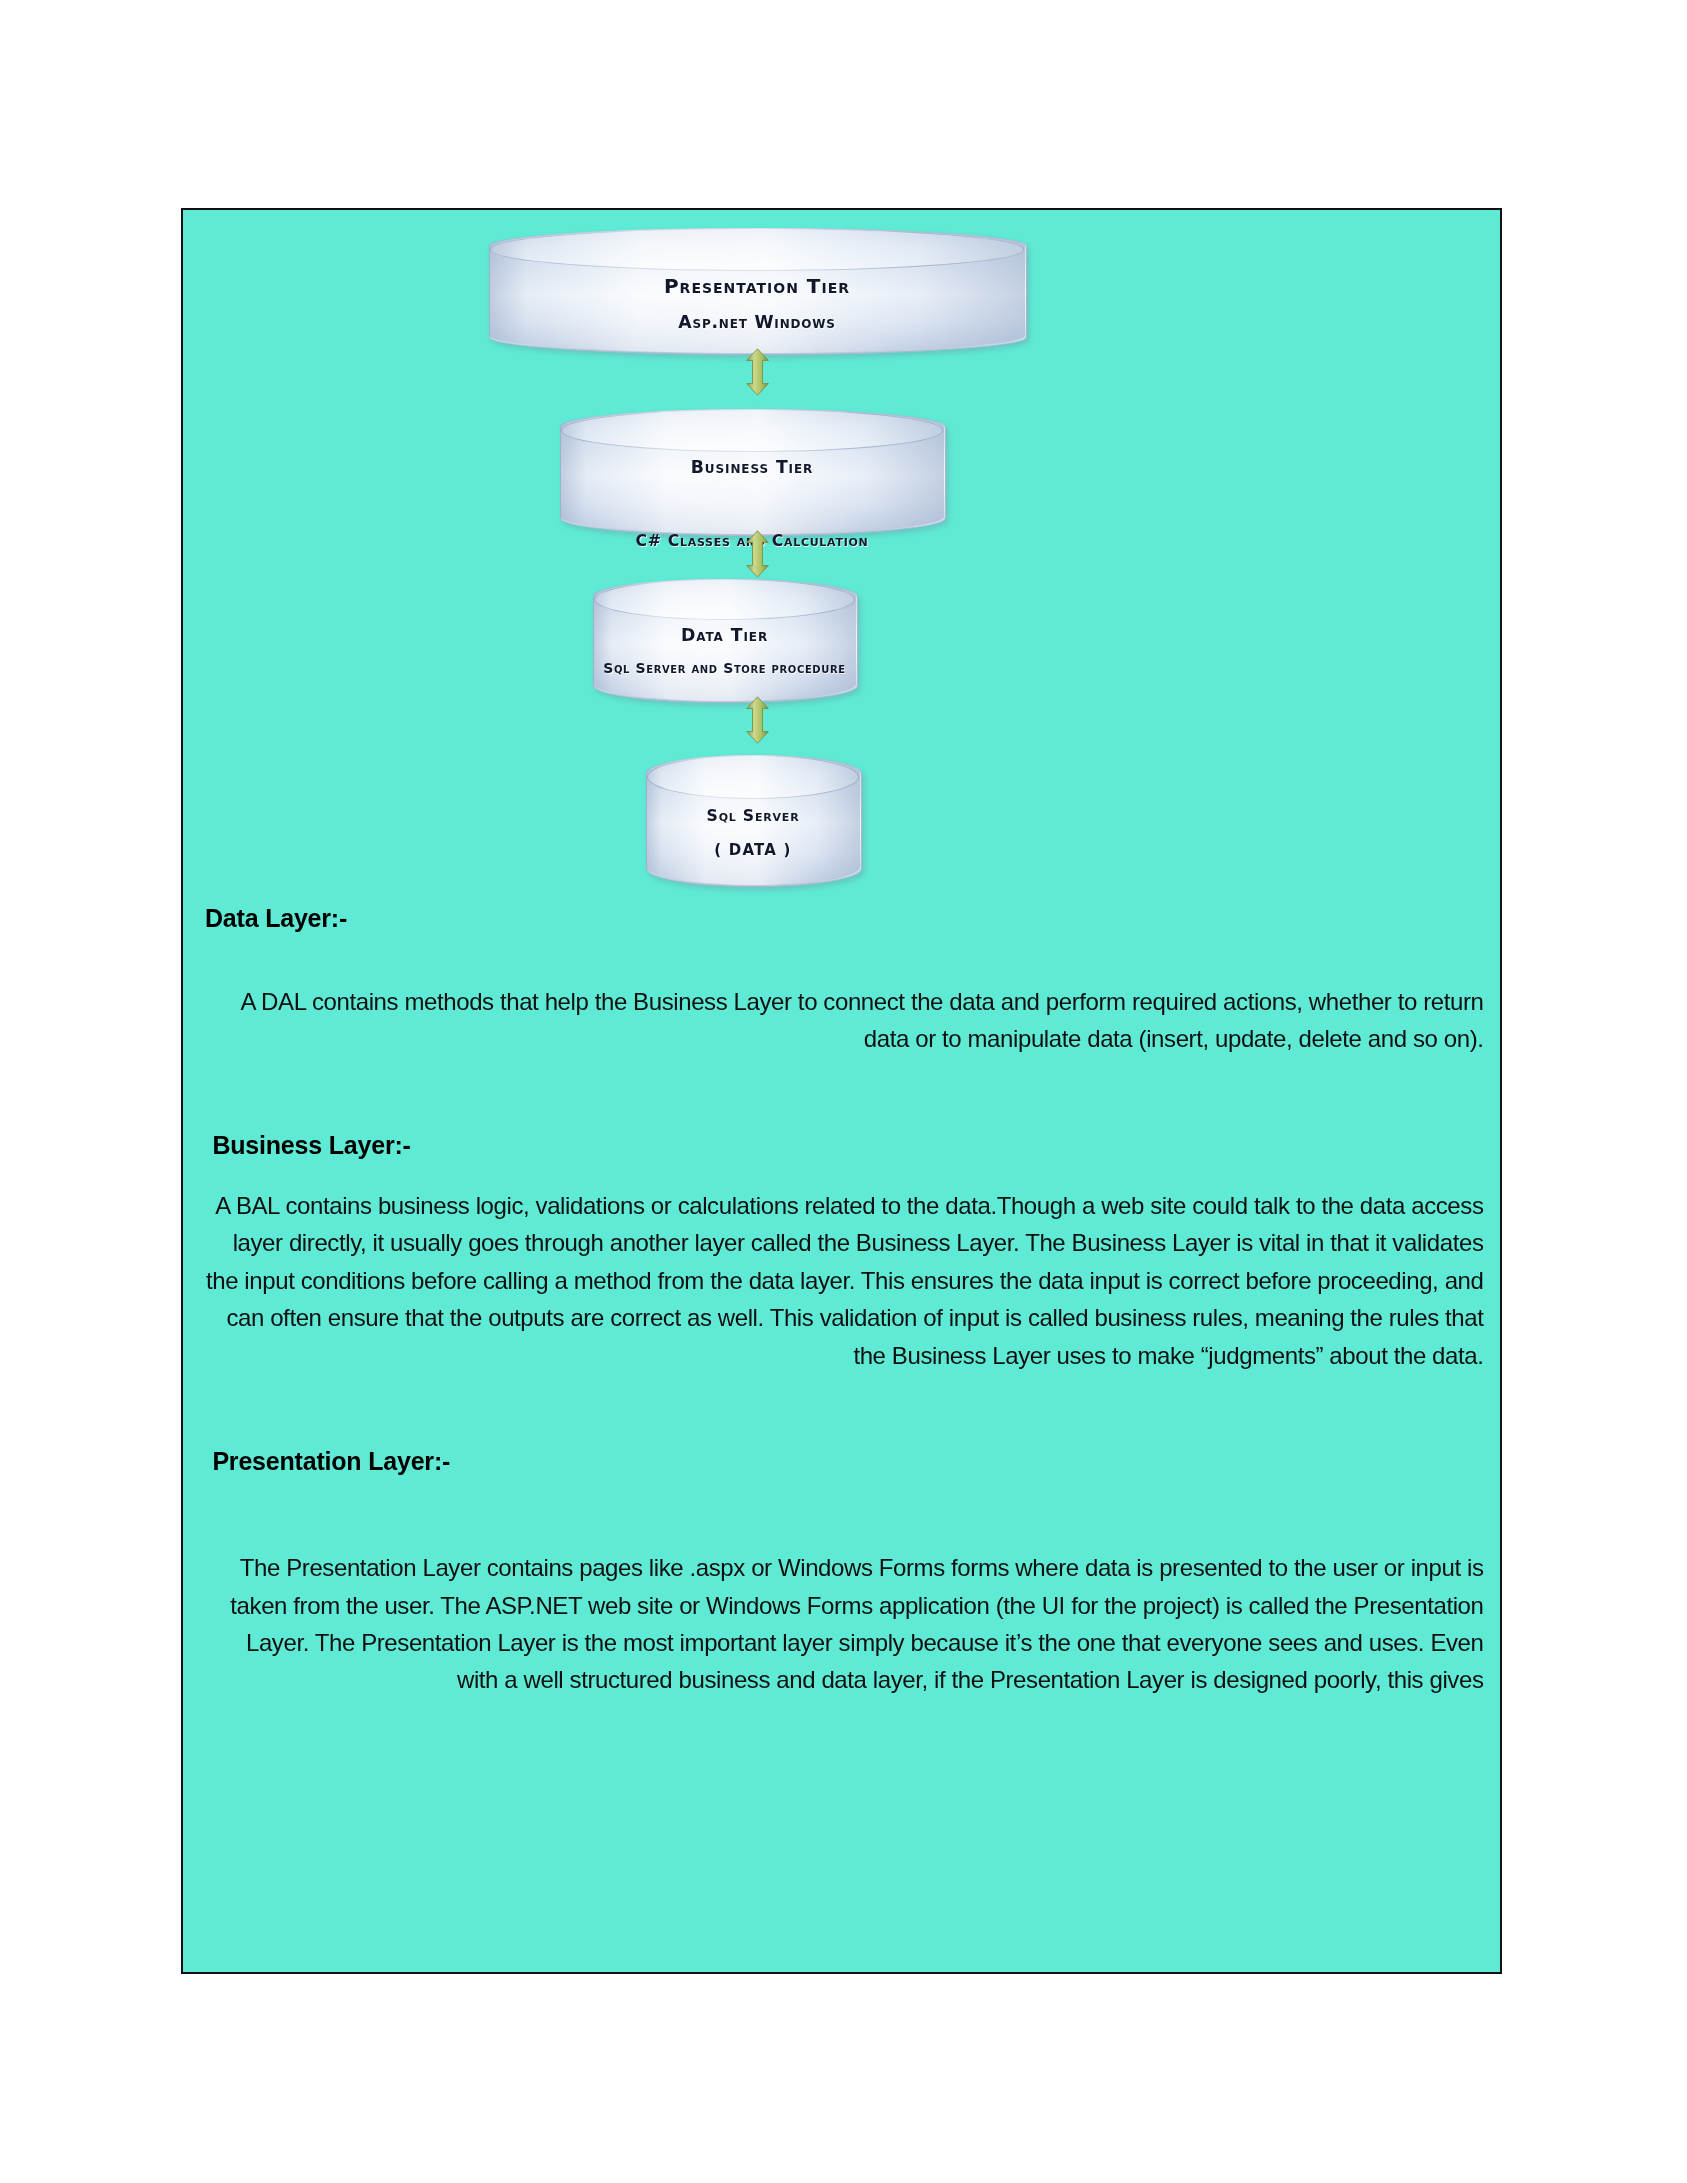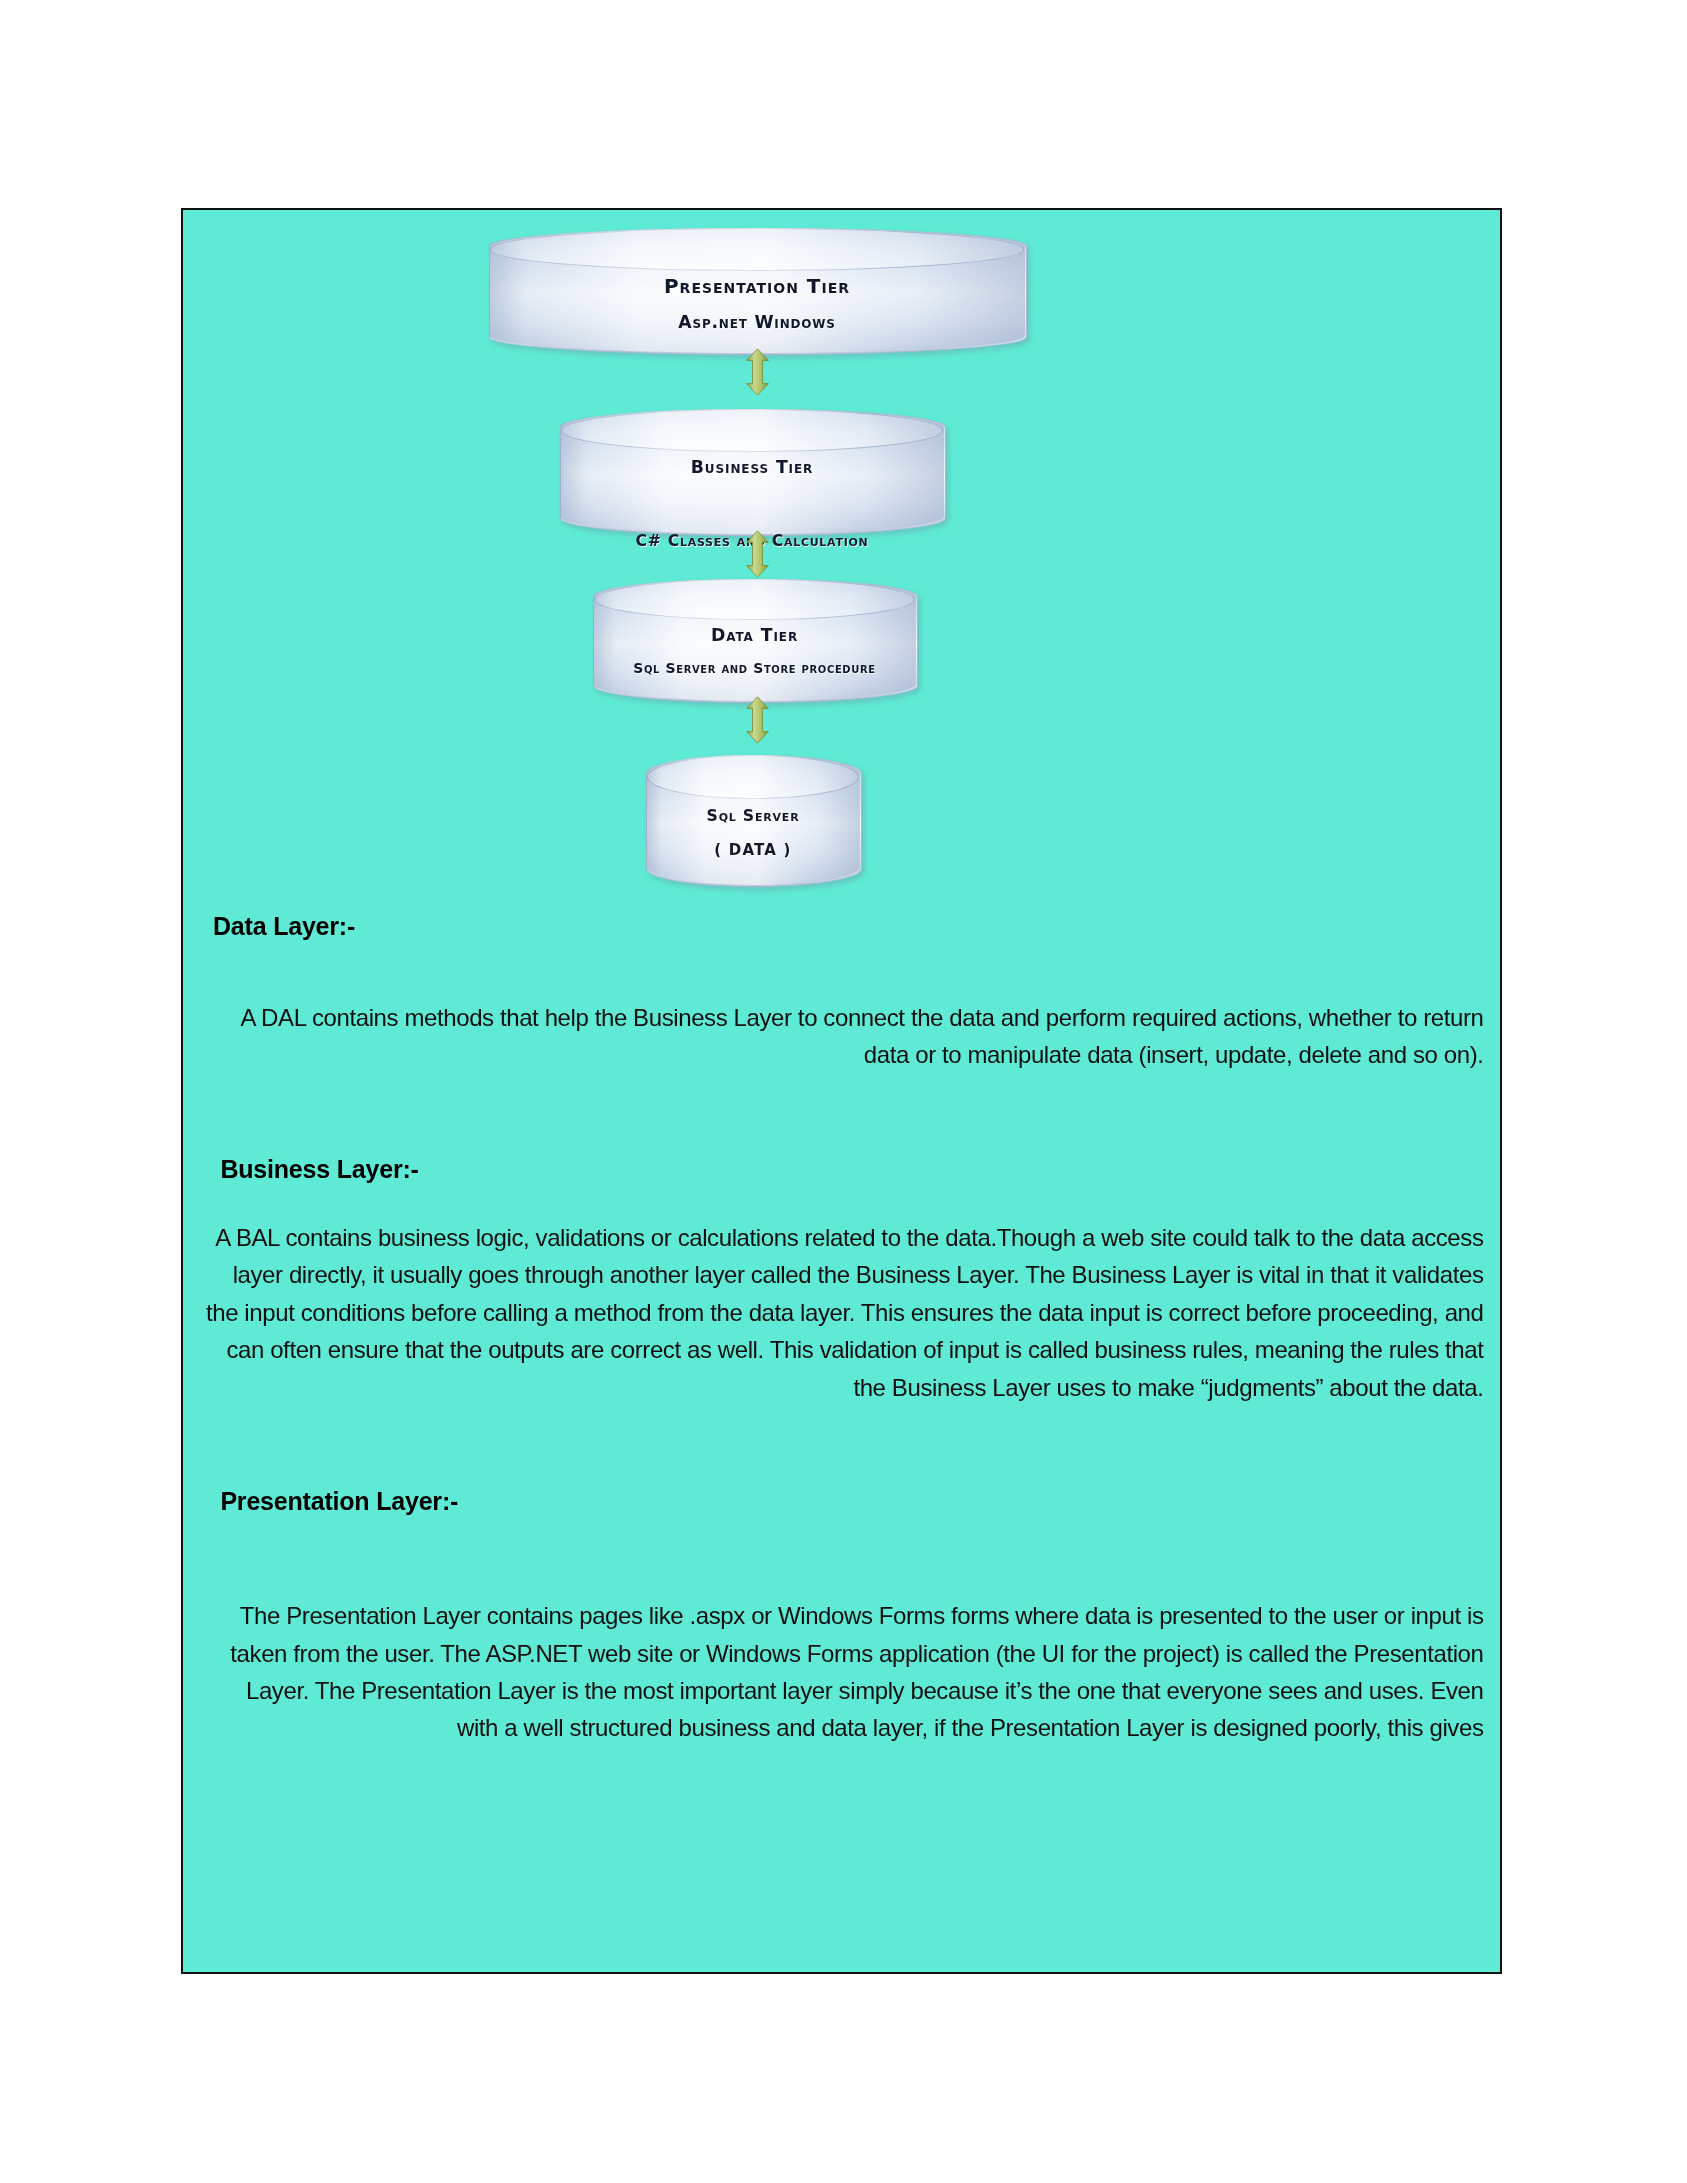--- a/index.html
+++ b/index.html
@@ -115,21 +115,21 @@
     position: absolute;
     left: 18px;
     right: 16.5px;
     top: 692px;
   }
   h2.head {
     font-family: "Liberation Sans", sans-serif;
     font-weight: bold;
     font-size: 25px;
     color: #000000;
-    margin: 12px;
+    margin: 4px;
     line-height: 1.0;
     letter-spacing: -0.2px;
   }
   p.para {
     font-family: "Liberation Sans", sans-serif;
     font-size: 24px;
     line-height: 1.56;
     color: #101010;
     margin: 0;
     letter-spacing: -0.4px;
@@ -184,21 +184,21 @@
             <stop offset="0%" stop-color="#8d9f46"></stop>
             <stop offset="35%" stop-color="#cbd98e"></stop>
             <stop offset="70%" stop-color="#a9bf5f"></stop>
             <stop offset="100%" stop-color="#7e8f3e"></stop>
           </linearGradient>
         </defs>
         <polygon points="15,1 28,15 21,15 21,43 28,43 15,57 2,43 9,43 9,15 2,15" fill="url(#agrad2)" stroke="#7b8c3c" stroke-width="1"></polygon>
       </svg>
     </div>
 
-    <div class="cyl" style="left:410px; top:369px; width:323px; height:122px;">
+    <div class="cyl" style="left:410px; top:369px; width:263px; height:122px;">
       <div class="cyl-body"></div>
       <div class="cyl-top"></div>
       <div class="cyl-shade"></div>
       <div class="cyl-text" style="top:46px; font-size:17.3px; letter-spacing:0.9px;">Data Tier</div>
       <div class="cyl-text" style="top:81px; font-size:14px; letter-spacing:0.6px;">Sql Server and Store procedure</div>
     </div>
 
     <div class="arrow" style="left:562px; top:486px; height:48px;">
       <svg viewBox="0 0 30 58" preserveAspectRatio="none">
         <defs>

